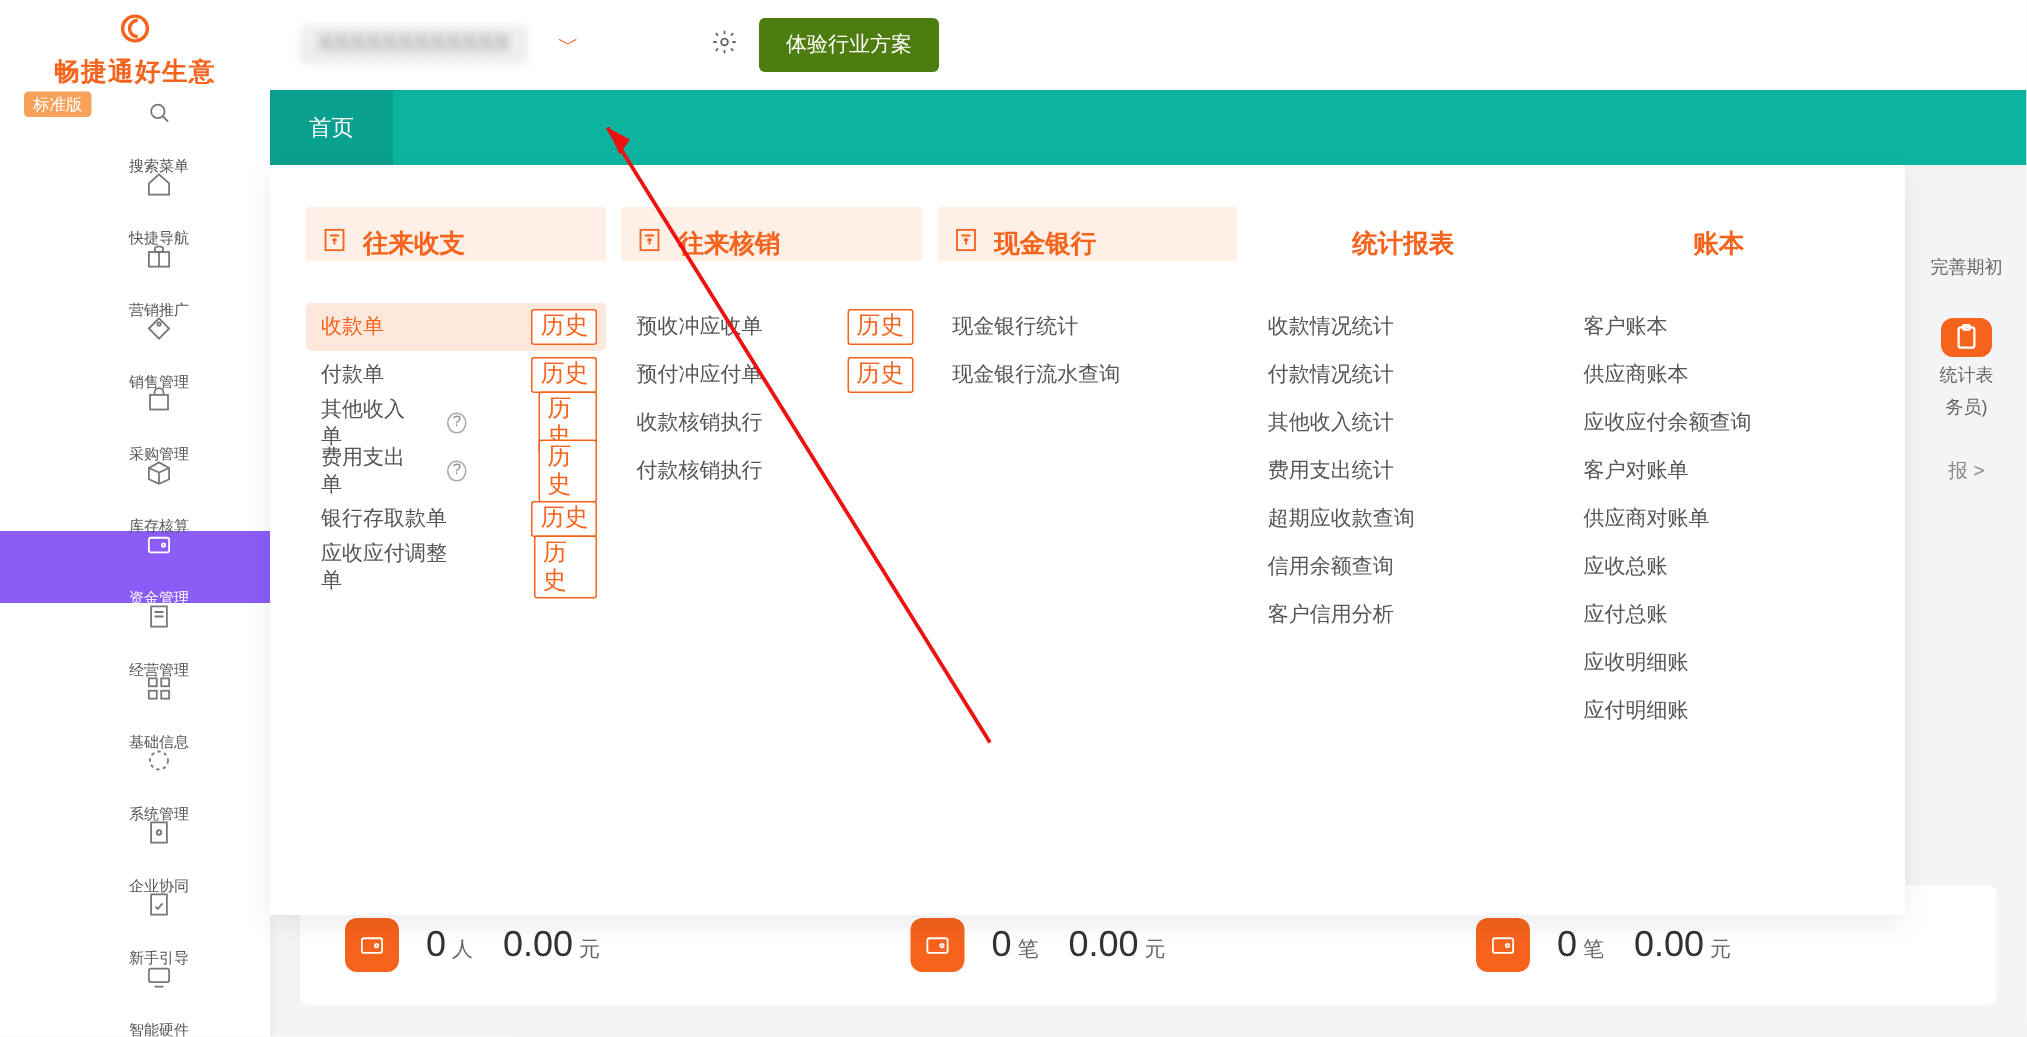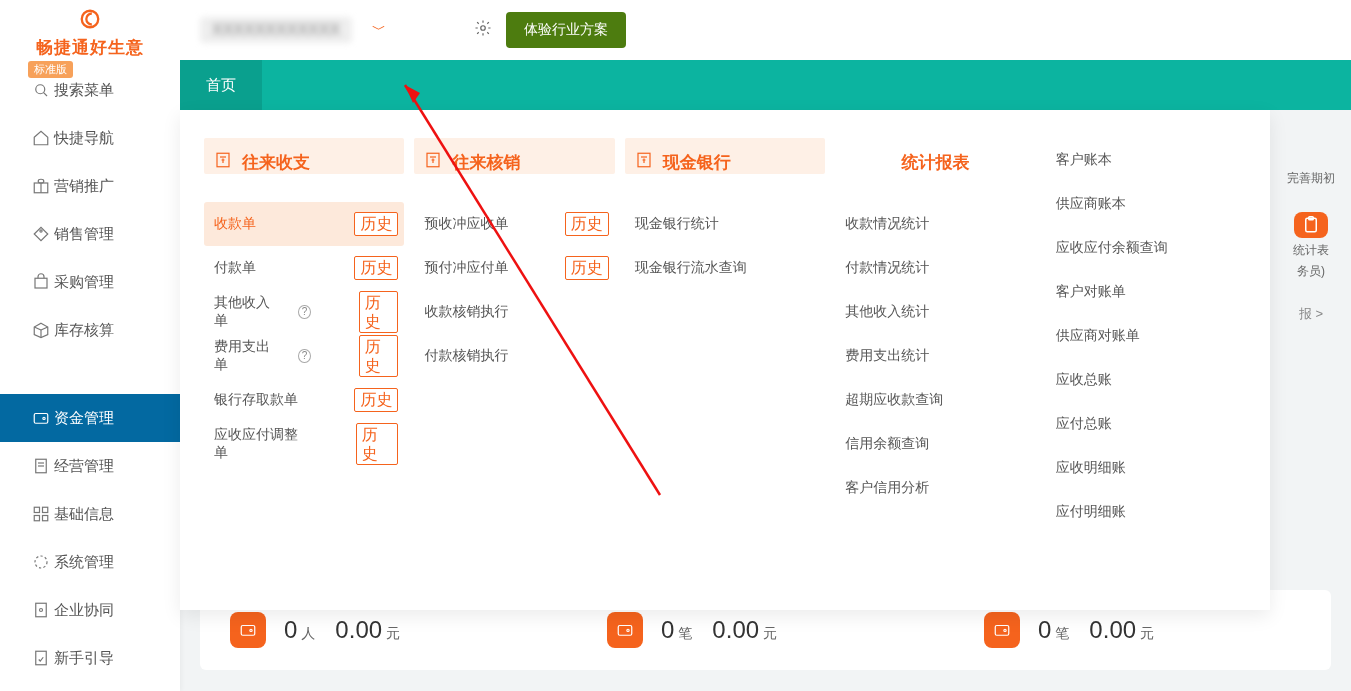--- a/index.html
+++ b/index.html
@@ -4,25 +4,25 @@
 <style>
 * { margin:0; padding:0; box-sizing:border-box; font-family:"Microsoft YaHei","PingFang SC",sans-serif; }
 body { width:1351px; height:691px; background:#f2f4f5; overflow:hidden; position:relative; }
 
 
 .sidebar { position:absolute; left:0; top:0; width:180px; height:100%; background:#fff; box-shadow:2px 0 4px rgba(0,0,0,.04); }
 .brand { height:60px; padding:8px 12px 2px 12px; }
 .brand-row { display:flex; align-items:center; gap:6px;flex-direction:column; }
 .brand-logo { width:22px; height:22px; }
 .brand-name { color:#f5631d; font-weight:700; font-size:17px; letter-spacing:1px; }
-.brand-tag { display:inline-block; margin-top:2px; margin-left:16px; font-size:11px; color:#fff; background:#f7a15a; padding:1px 6px; border-radius:3px; }
+.brand-tag { display:inline-block; margin-top:2px; margin-left:4px; font-size:11px; color:#fff; background:#f7a15a; padding:1px 6px; border-radius:3px; }
 
 .menu { margin-top:6px; }
-.menu-item { height:48px; display:flex; align-items:center; gap:4px; padding-left:32px; font-size:15px; color:#555; cursor:pointer; }
-.menu-item.active { background:#0369a1; color:#fff;margin-top:40px; }
+.menu-item { height:48px; display:flex; align-items:center; gap:20px; padding-left:32px; font-size:10px; color:#555; cursor:pointer;flex-direction:column; }
+.menu-item.active { background:#8b5cf6; color:#fff; }
 .menu-icon { width:18px; height:18px; display:flex; align-items:center; justify-content:center; }
 .menu-item svg { stroke:#777; }
 .menu-item.active svg { stroke:#fff; }
 
 
 .topbar { position:absolute; left:180px; top:0; right:0; height:60px; background:#fff; display:flex; align-items:center; padding:0 20px; gap:14px; }
 .org-sel { min-width:260px; height:36px; display:flex; align-items:center; gap:20px; color:#999; }
 .org-blur { filter:blur(3px); color:#888; background:#eee; padding:4px 12px; border-radius:4px; }
 .chev-down { color:#f5631d; font-size:14px; }
 .gear-ic svg { stroke:#666; }
@@ -32,21 +32,21 @@
 .tealbar { position:absolute; left:180px; top:60px; right:0; height:50px; background:#0cb4a0; display:flex; align-items:center; }
 .tealtab { height:100%; padding:0 26px; display:flex; align-items:center; color:#fff; font-size:15px; background:#0aa08e; }
 
 
 .mega { position:absolute; left:180px; top:110px; width:1090px; height:500px; background:#fff; box-shadow:0 6px 18px rgba(0,0,0,.08); padding:28px 24px; display:flex; gap:10px; z-index:50; }
 .col { flex:1; min-width:190px; }
 .col-head { height:36px; background:#fef0e6; display:flex; align-items:flex-end; gap:10px; padding-left:10px; color:#f5631d; font-size:17px; font-weight:600; border-radius:2px; margin-bottom:28px; }
 .col-head.plain { background:transparent; justify-content:center; padding-left:0; }
 .head-ic svg { stroke:#f5631d; }
 
-.li { height:44px; display:flex; align-items:center; font-size:14px; color:#555; padding:0 6px 0 10px; border-radius:3px; cursor:pointer; gap:24px; }
+.li { height:32px; display:flex; align-items:center; font-size:14px; color:#555; padding:0 6px 0 10px; border-radius:3px; cursor:pointer; gap:24px; }
 .li.active { background:#fde9db; color:#f5631d; }
 .li-fill { flex:1; }
 .hist-btn { color:#f5631d; border:1px solid #f5631d; font-size:16px; padding:1px 5px; border-radius:2px; line-height:1.2; cursor:pointer; background:#fff; }
 .li.active .hist-btn { background:#fff; }
 .qmark { display:inline-block; width:14px; height:14px; border:1px solid #aaa; border-radius:50%; font-size:10px; color:#888; text-align:center; line-height:12px; }
 
 
 .arrow { position:absolute; left:220px; top:75px; pointer-events:none; z-index:60; }
 .arrow line { stroke:#e11; stroke-width:2.5; }
 .arrow polygon { fill:#e11; }
@@ -342,20 +342,23 @@
       <div class="li">
         <span>信用余额查询</span>
         <span class="li-fill"></span>
       </div>
       <div class="li">
         <span>客户信用分析</span>
         <span class="li-fill"></span>
       </div>
     </div>
     <div class="col">
+      <div class="col-head plain">
+        <span>账本</span>
+      </div>
       <div class="li">
         <span>客户账本</span>
         <span class="li-fill"></span>
       </div>
       <div class="li">
         <span>供应商账本</span>
         <span class="li-fill"></span>
       </div>
       <div class="li">
         <span>应收应付余额查询</span>

